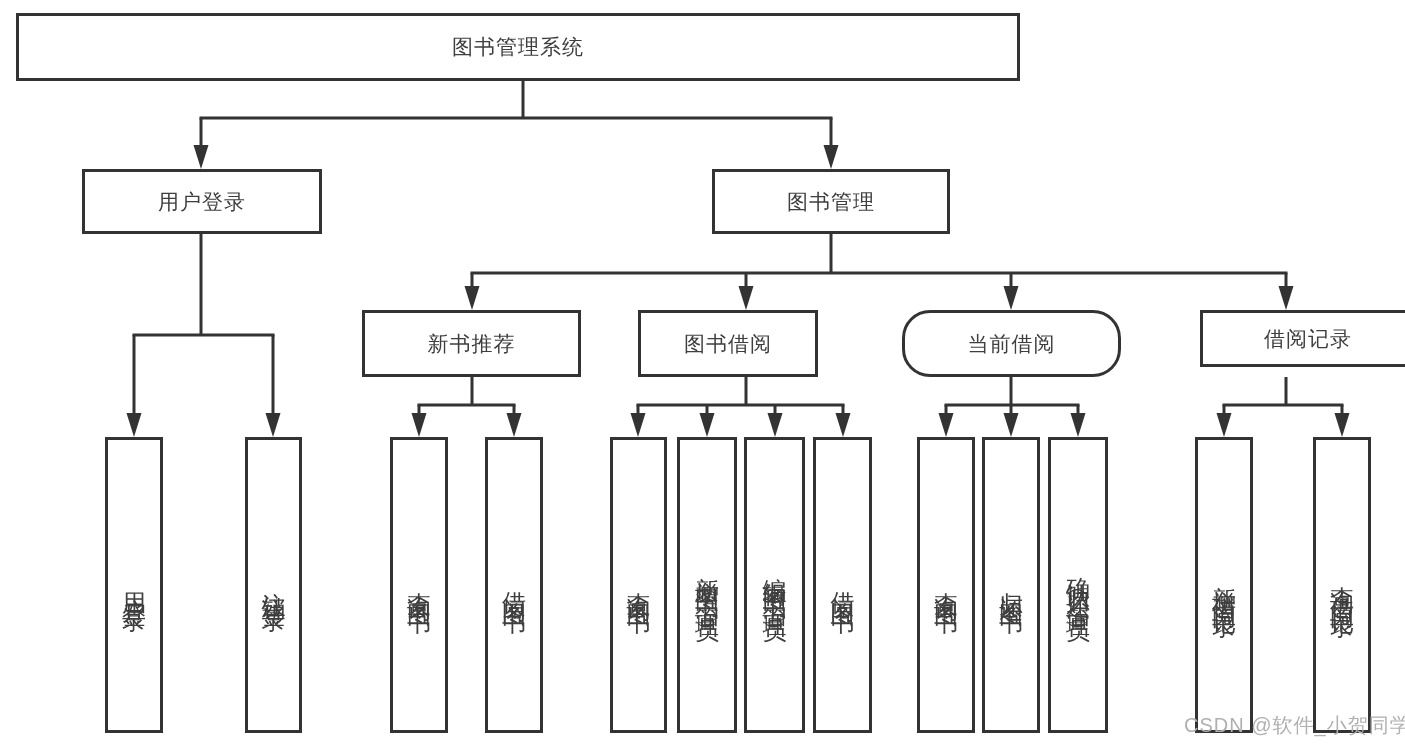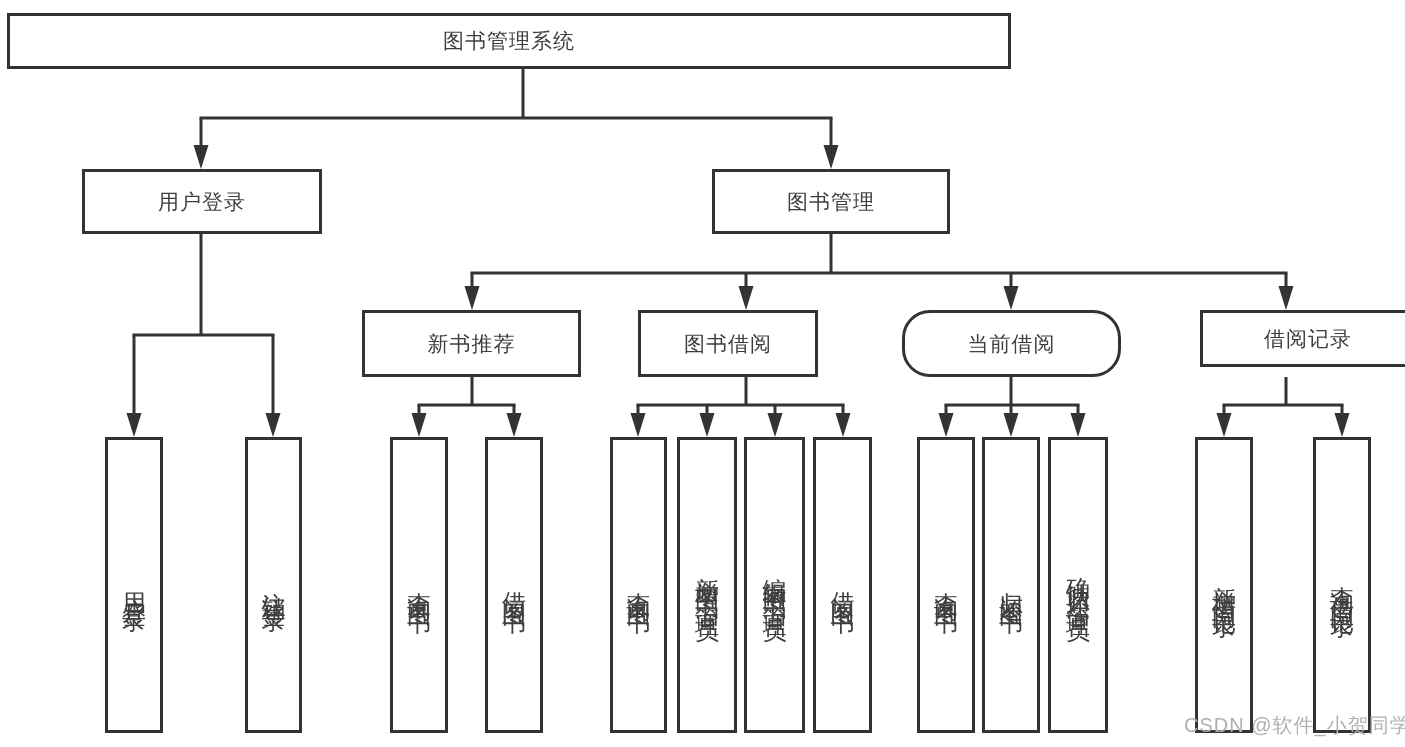--- a/index.html
+++ b/index.html
@@ -132,21 +132,21 @@
     <g>
       <line class="cl" x1="1286" y1="377" x2="1286" y2="405"></line>
       <line class="cl" x1="1222.5" y1="405" x2="1343.5" y2="405"></line>
       <line class="cl" x1="1224" y1="405" x2="1224" y2="416"></line>
       <polygon class="ah" points="1224,437 1216.5,413 1231.5,413"></polygon>
       <line class="cl" x1="1342" y1="405" x2="1342" y2="416"></line>
       <polygon class="ah" points="1342,437 1334.5,413 1349.5,413"></polygon>
     </g>
   </svg>
 
-  <div class="box hbox" style="left:7px; top:13px; width:1004px; height:56px;">图书管理系统</div>
+  <div class="box hbox" style="left:16px; top:13px; width:1004px; height:68px;">图书管理系统</div>
 
   <div class="box hbox" style="left:82px; top:169px; width:240px; height:65px;">用户登录</div>
   <div class="box hbox" style="left:712px; top:169px; width:238px; height:65px;">图书管理</div>
 
   <div class="box hbox" style="left:362px; top:310px; width:219px; height:67px;">新书推荐</div>
   <div class="box hbox" style="left:638px; top:310px; width:180px; height:67px;">图书借阅</div>
   <div class="box hbox" style="left:902px; top:310px; width:219px; height:67px;border-radius:28px;">当前借阅</div>
   <div class="box hbox" style="left:1200px; top:310px; width:216px; height:57px;">借阅记录</div>
 
   <div class="box leaf" style="left:105px; top:437px; width:58px; height:296px;">用户登录</div>

